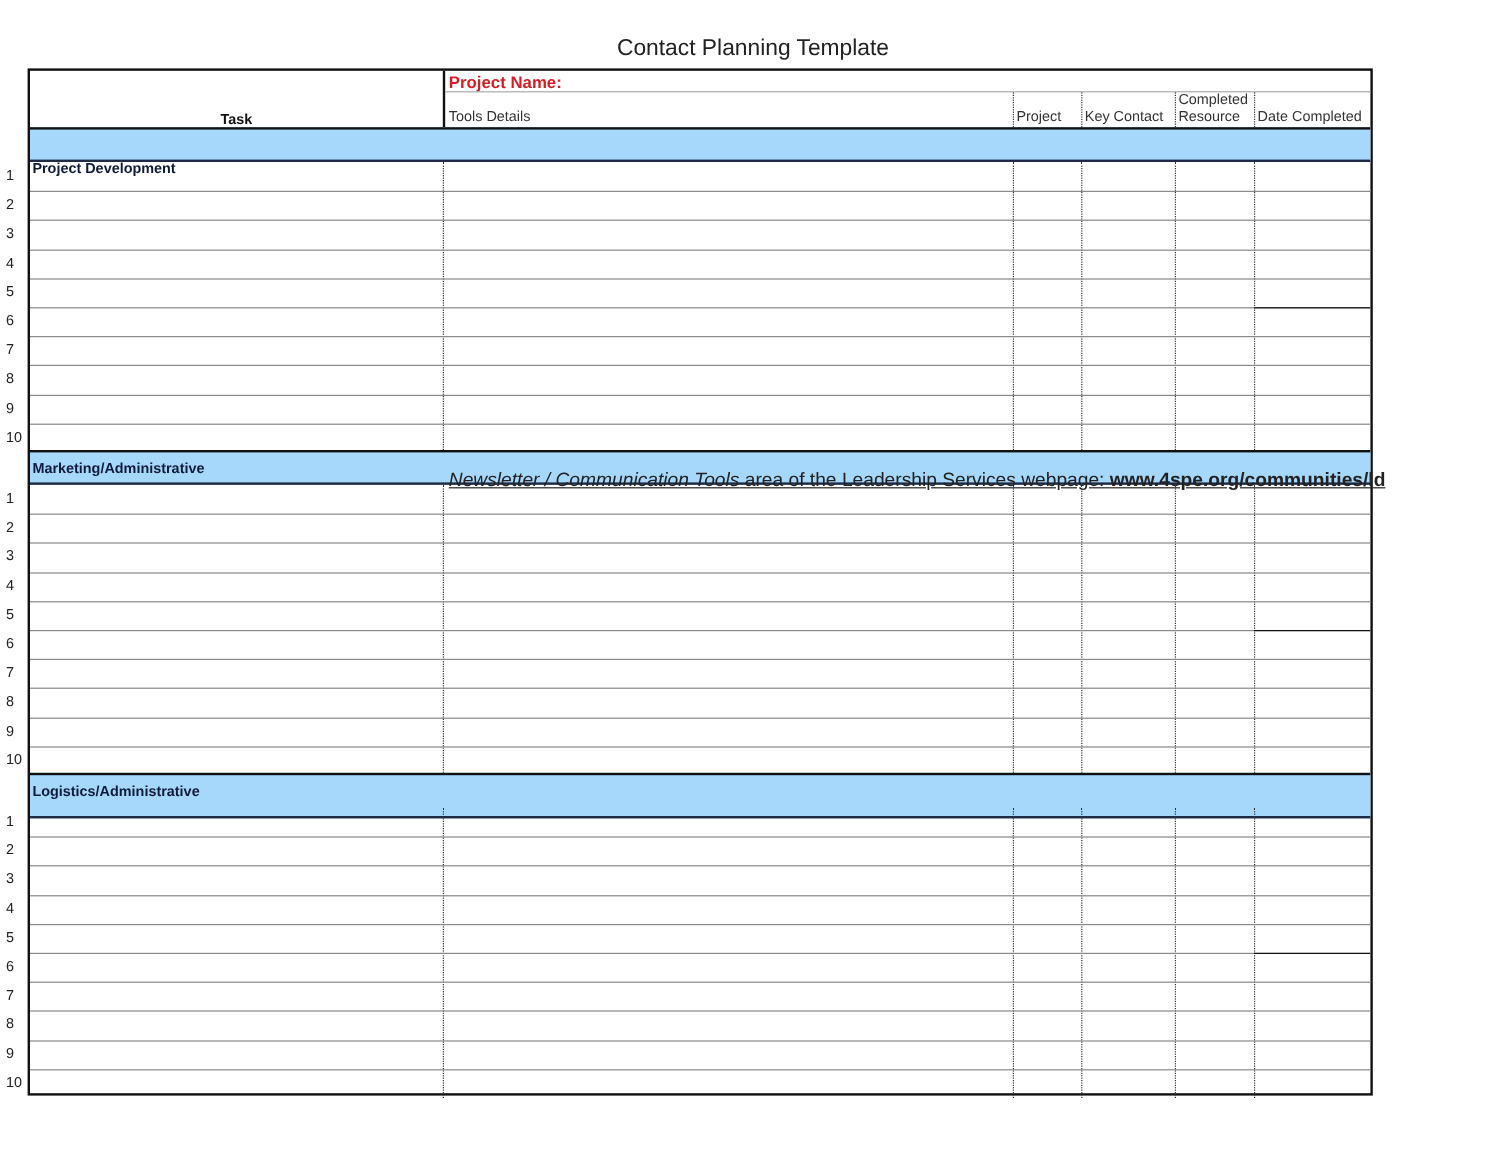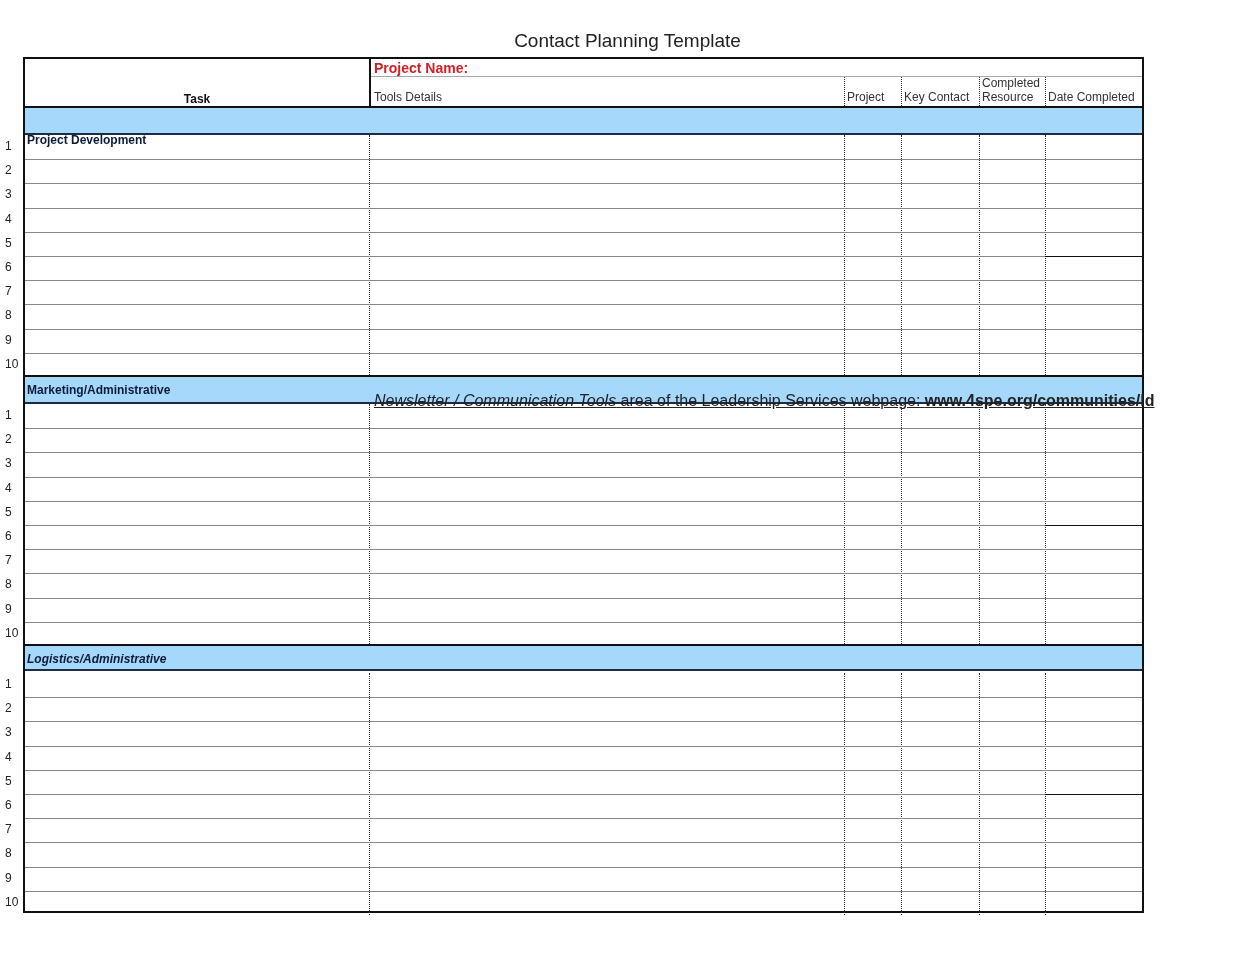--- a/index.html
+++ b/index.html
@@ -134,21 +134,21 @@
       <div class="hline" style="left: 0px; top: 466px; width: 1117px;"></div>
       <div class="hline-dark" style="left: 1020px; top: 465.5px; width: 97px; border-top-width: 1.5px;"></div>
       <div class="cell" style="left: 0px; top: 490.2px; width: 1117px; height: 24.2px;"></div>
       <div class="hline" style="left: 0px; top: 490.2px; width: 1117px;"></div>
       <div class="cell" style="left: 0px; top: 514.4px; width: 1117px; height: 24.2px;"></div>
       <div class="hline" style="left: 0px; top: 514.4px; width: 1117px;"></div>
       <div class="cell" style="left: 0px; top: 538.6px; width: 1117px; height: 24.2px;"></div>
       <div class="hline" style="left: 0px; top: 538.6px; width: 1117px;"></div>
       <div class="cell" style="left: 0px; top: 562.8px; width: 1117px; height: 24.2px;"></div>
       <div class="hline" style="left: 0px; top: 562.8px; width: 1117px;"></div>
-      <div class="section" style="top: 585px; height: 27px; font-style: italic;">
+      <div class="section" style="top: 585px; height: 38px;">
         <div class="section-label" style="top: 6px;">Logistics/Administrative</div>
       </div>
       <div class="vline-dot" style="left: 344px; top: 614px; height: 242px;"></div>
       <div class="vline-dot" style="left: 819px; top: 614px; height: 242px;"></div>
       <div class="vline-dot" style="left: 876px; top: 614px; height: 242px;"></div>
       <div class="vline-dot" style="left: 954px; top: 614px; height: 242px;"></div>
       <div class="vline-dot" style="left: 1020px; top: 614px; height: 242px;"></div>
       <div class="cell" style="left: 0px; top: 614px; width: 1117px; height: 24.2px;"></div>
       <div class="cell" style="left: 0px; top: 638.2px; width: 1117px; height: 24.2px;"></div>
       <div class="hline" style="left: 0px; top: 638.2px; width: 1117px;"></div>

